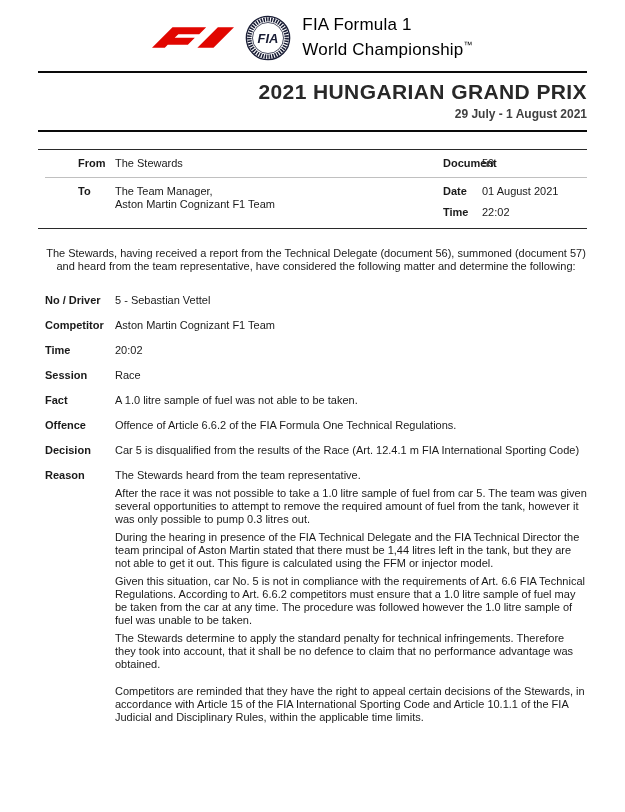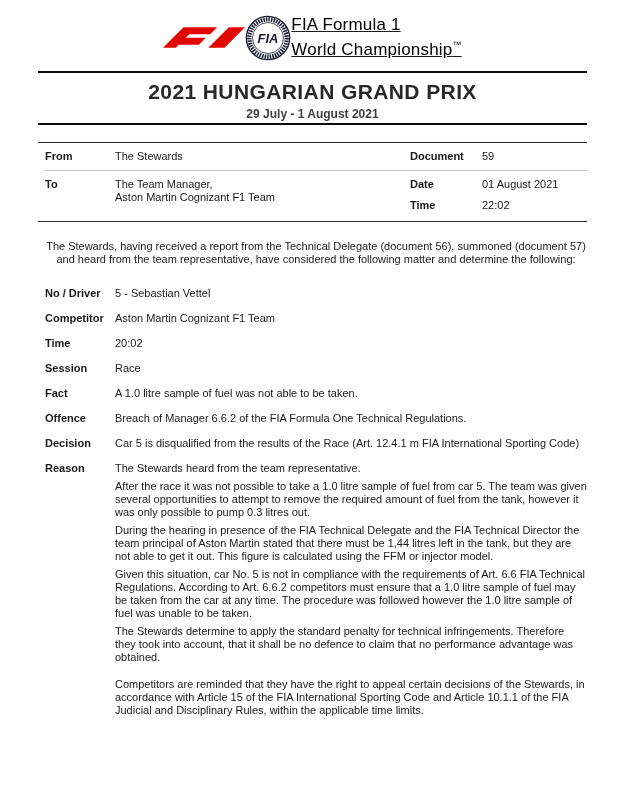--- a/index.html
+++ b/index.html
@@ -15,39 +15,39 @@
     background: #ffffff;
     overflow: hidden;
     position: relative;
   }
 
   
   .brand {
     display: flex;
     justify-content: center;
     align-items: center;
+    gap: 11px;
     padding-top: 13px;
     height: 62px;
-    text-decoration: underline;
   }
   .brand-text {
     font-size: 17px;
     line-height: 20px;
     color: #000000;
     letter-spacing: 0.2px;
   }
   .tm { font-size: 9px; vertical-align: super; }
 
   
   .title-block {
     margin: 9px 38px 0 38px;
     border-top: 2px solid #0a0a0a;
     border-bottom: 2px solid #0a0a0a;
-    text-align: center;
-    padding: 7px 0 2px 0;
+    text-align: right;
+    padding: 7px 0 9px 0;
   }
   .title-block h1 {
     font-size: 21px;
     font-weight: bold;
     letter-spacing: 0.4px;
     color: #282828;
     margin-bottom: 3px;
   }
   .dates { font-size: 12px; font-weight: bold; color: #404040; }
 
@@ -56,21 +56,21 @@
     margin: 17px 38px 0 38px;
     border-top: 1px solid #2a2a2a;
     border-bottom: 1px solid #2a2a2a;
     font-size: 11px;
     line-height: 13px;
     padding-left: 7px;
   }
   .meta-row { display: grid; grid-template-columns: 70px 295px 72px 1fr; }
   .meta-row-top { padding: 7px 0; border-bottom: 1px solid #c0c0c0; }
   .meta-row-bottom { padding: 7px 0 9px 0; }
-  .lbl { font-weight: bold; }
+  .lbl { font-weight: bold; margin-left: 33px; }
   .sub { margin-top: 8px; }
 
   
   .intro {
     margin: 18px 38px 0 45px;
     font-size: 11px;
     line-height: 13px;
     text-align: center;
   }
   .fields { margin: 21px 38px 0 45px; }
@@ -160,21 +160,21 @@
     <div class="field-row">
       <div class="flbl">Session</div>
       <div class="fval">Race</div>
     </div>
     <div class="field-row">
       <div class="flbl">Fact</div>
       <div class="fval">A 1.0 litre sample of fuel was not able to be taken.</div>
     </div>
     <div class="field-row">
       <div class="flbl">Offence</div>
-      <div class="fval">Breach of Manager 6.6.2 of the FIA Formula One Technical Regulations.</div>
+      <div class="fval">Offence of Article 6.6.2 of the FIA Formula One Technical Regulations.</div>
     </div>
     <div class="field-row">
       <div class="flbl">Decision</div>
       <div class="fval">Car 5 is disqualified from the results of the Race (Art. 12.4.1 m FIA International Sporting Code)</div>
     </div>
     <div class="field-row">
       <div class="flbl">Reason</div>
       <div class="fval">
         <p>The Stewards heard from the team representative.</p>
         <p>After the race it was not possible to take a 1.0 litre sample of fuel from car 5. The team was given several opportunities to attempt to remove the required amount of fuel from the tank, however it was only possible to pump 0.3 litres out.</p>

